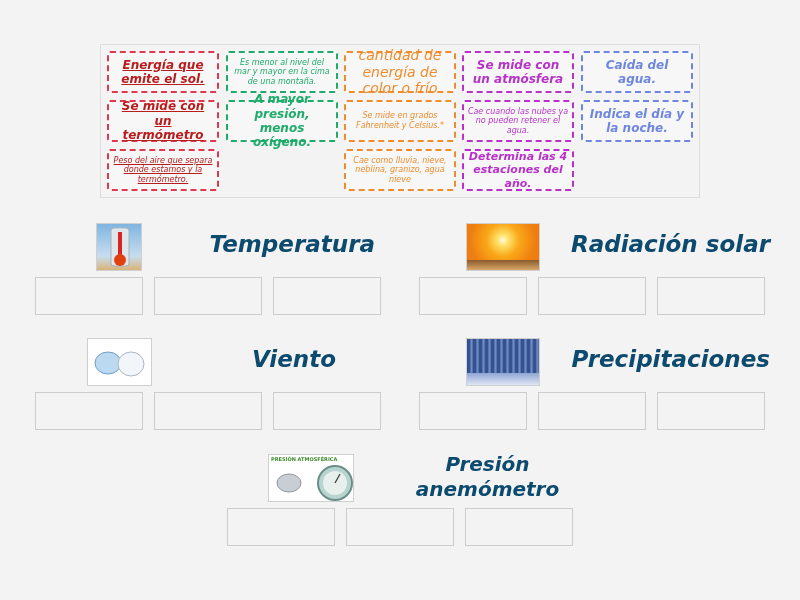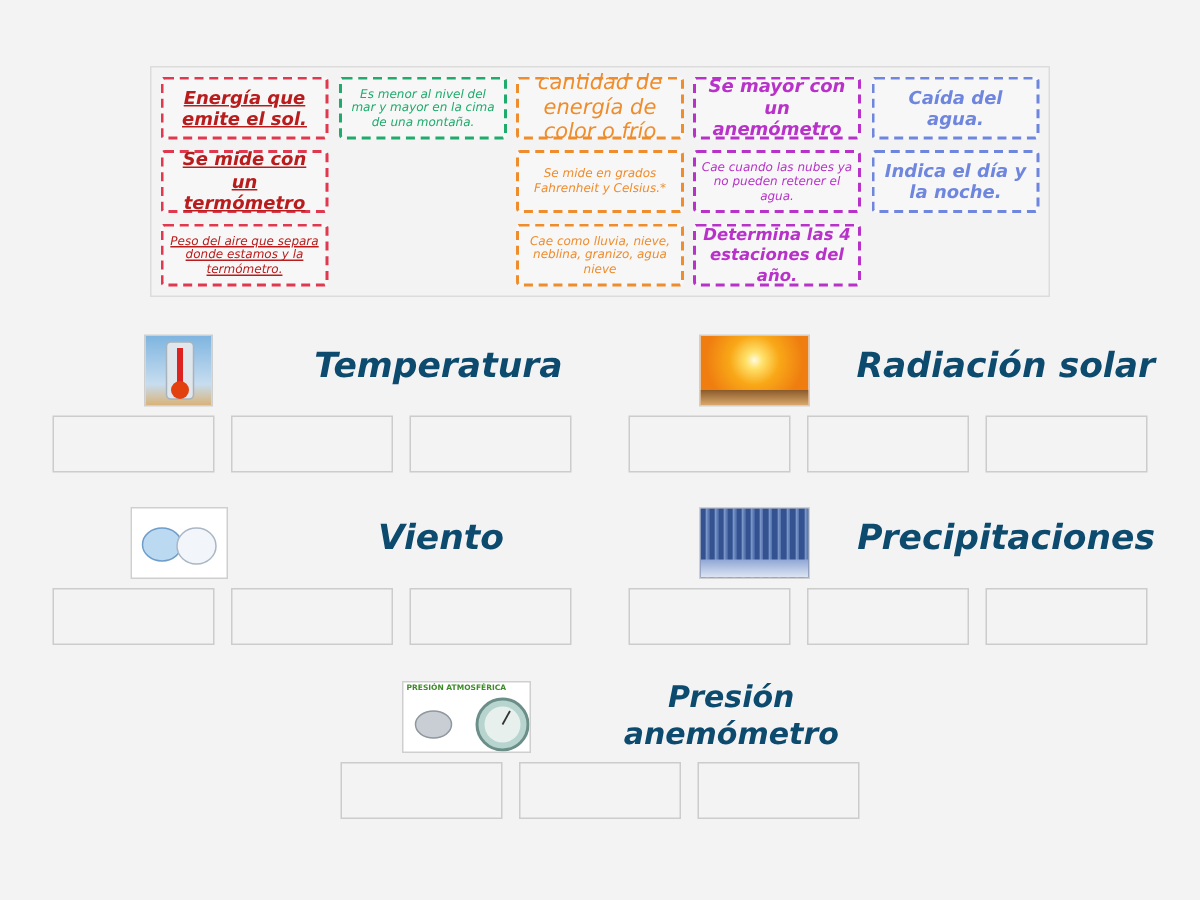--- a/index.html
+++ b/index.html
@@ -47,28 +47,31 @@
   <div class="tile red fs-l" style="left:6px;top:6px;">
       <span>Energía que emite el sol.</span>
     </div>
   <div class="tile green fs-s" style="left:125px;top:6px;">
       <span>Es menor al nivel del mar y mayor en la cima de una montaña.</span>
     </div>
   <div class="tile orange fs-s" style="left:243px;top:6px;font-size:14px;">
       <span>cantidad de energía de color o frío</span>
     </div>
   <div class="tile purple fs-l" style="left:361px;top:6px;">
-      <span>Se mayor con un anemómetro</span>
+      <span>Se mide con un atmósfera</span>
     </div>
   <div class="tile blue fs-l" style="left:480px;top:6px;">
       <span>Caída del agua.</span>
     </div>
 
   <div class="tile red fs-l" style="left:6px;top:55px;">
       <span>Se mide con un termómetro</span>
+    </div>
+  <div class="tile green fs-l" style="left:125px;top:55px;">
+      <span>A mayor presión, menos oxígeno.</span>
     </div>
   <div class="tile orange fs-s" style="left:243px;top:55px;">
       <span>Se mide en grados Fahrenheit y Celsius.*</span>
     </div>
   <div class="tile purple fs-s" style="left:361px;top:55px;">
       <span>Cae cuando las nubes ya no pueden retener el agua.</span>
     </div>
   <div class="tile blue fs-l" style="left:480px;top:55px;">
       <span>Indica el día y la noche.</span>
     </div>

